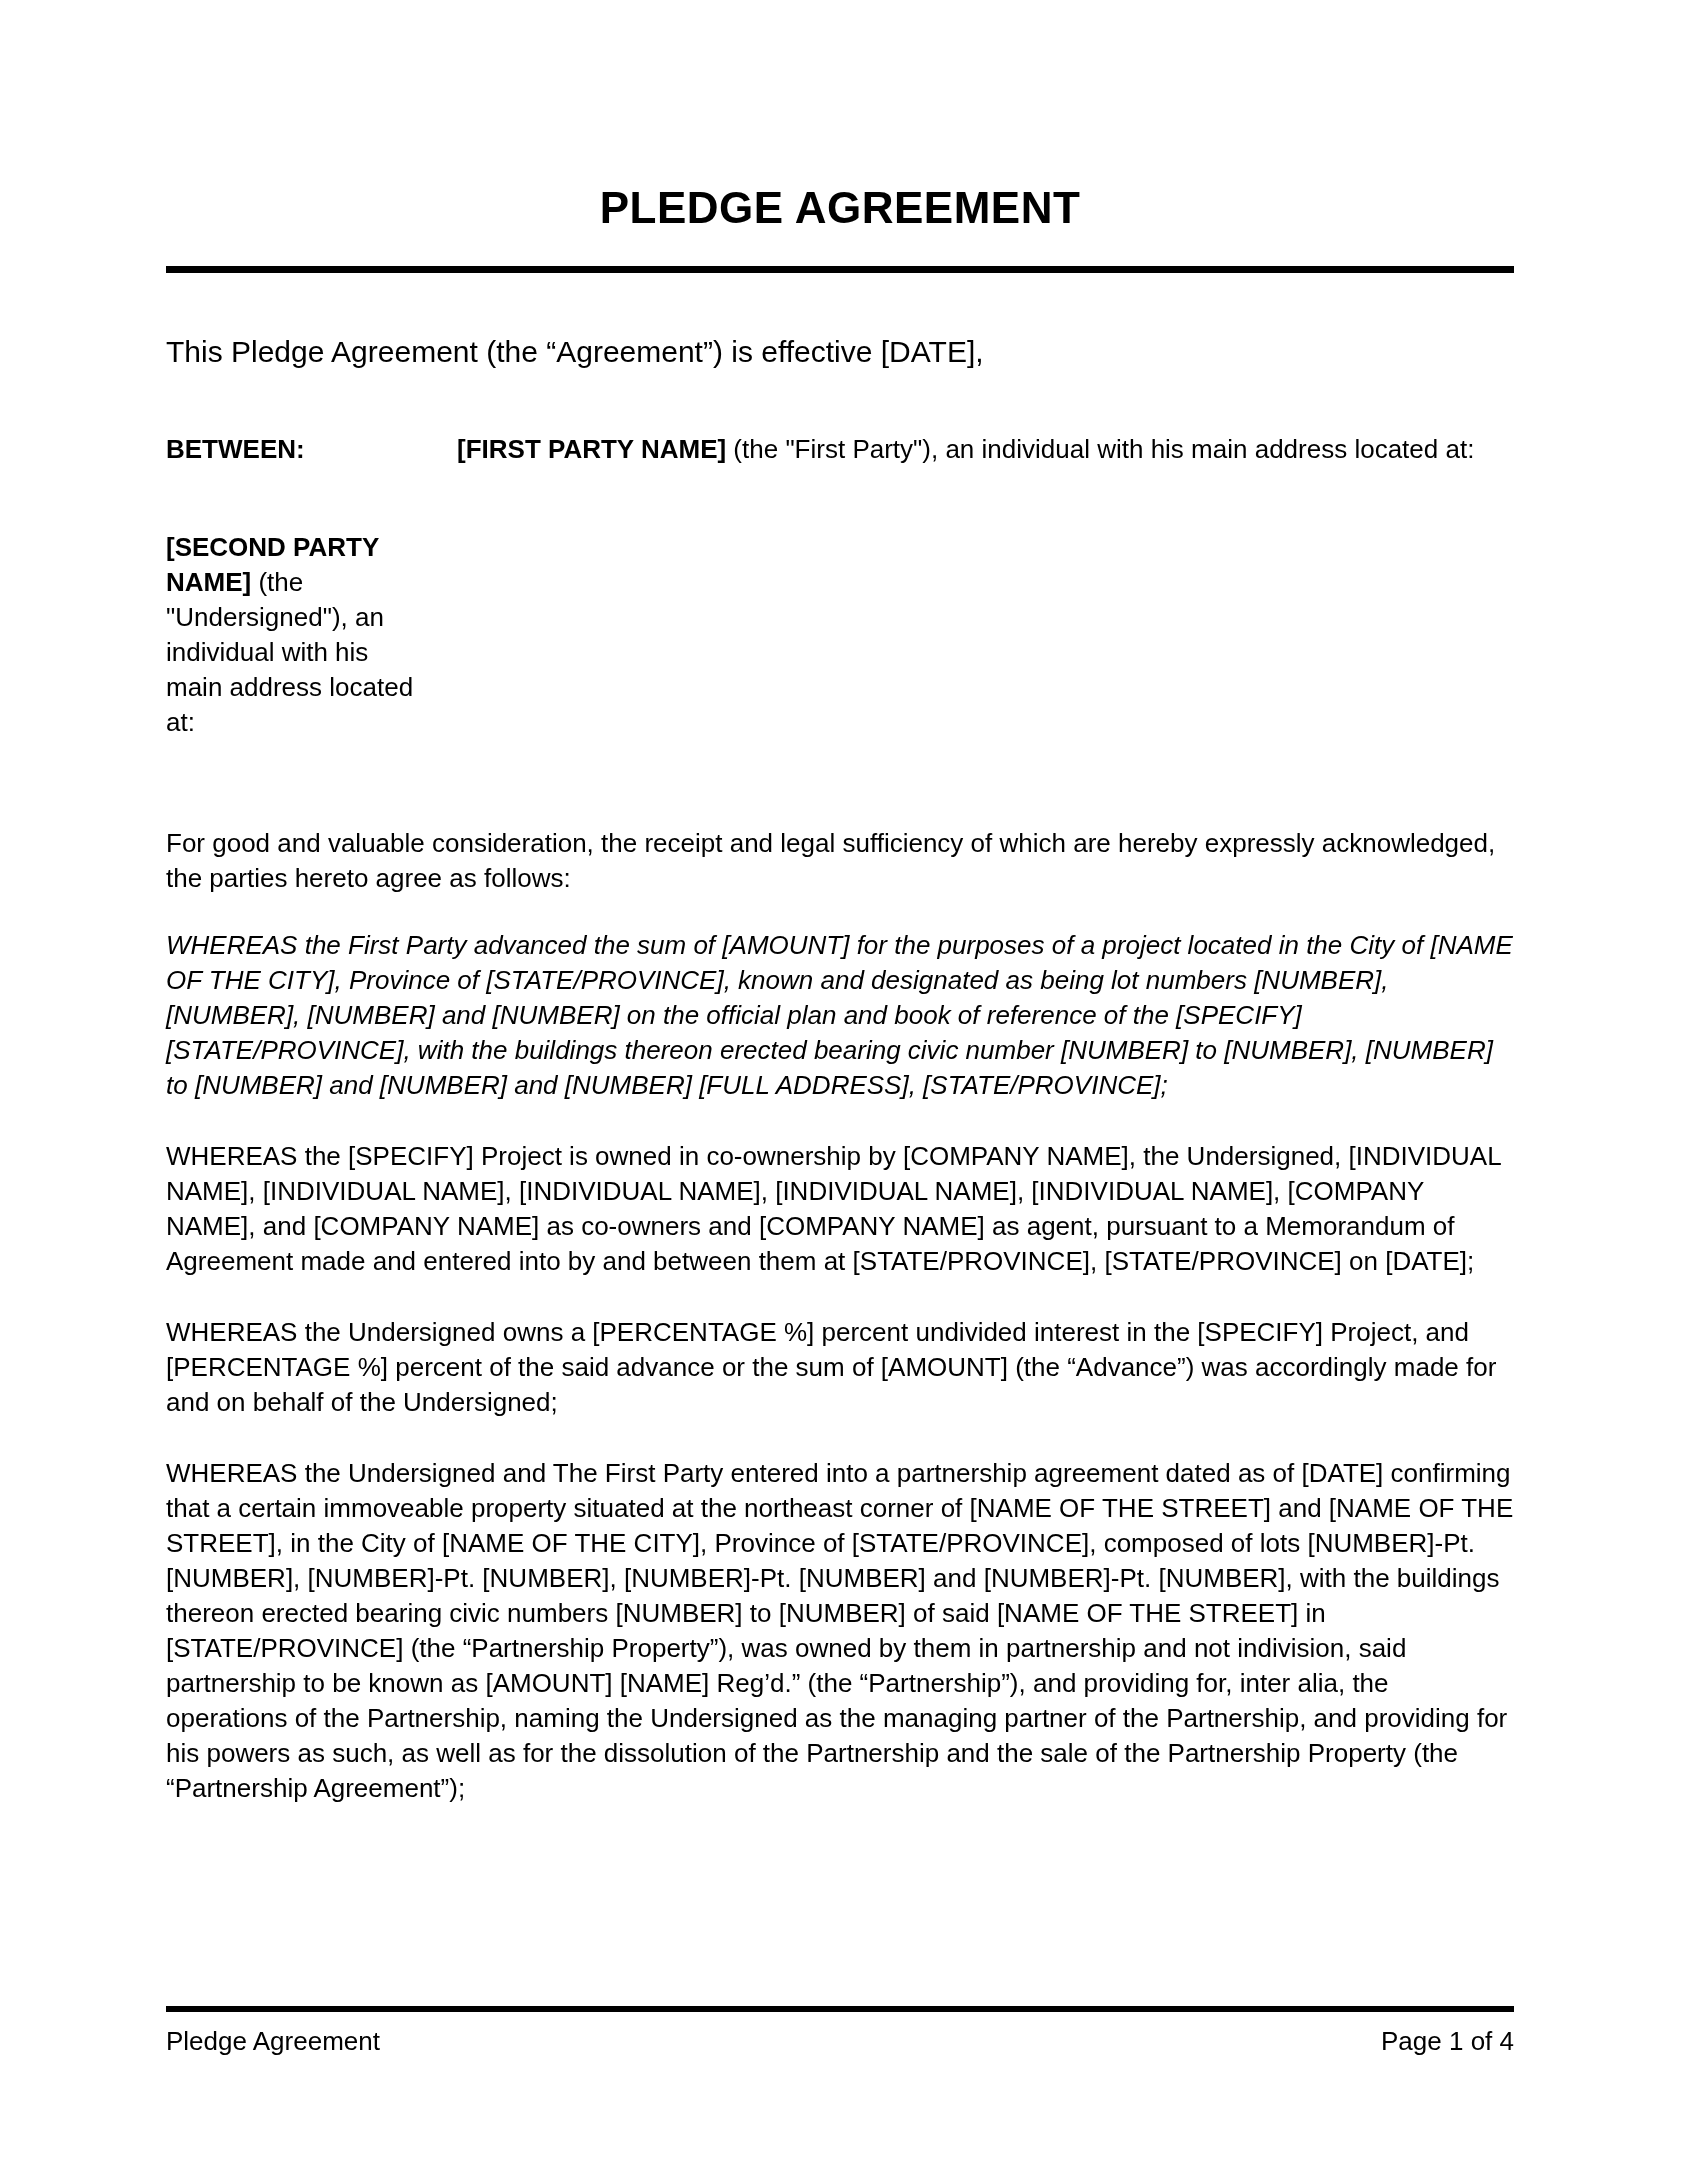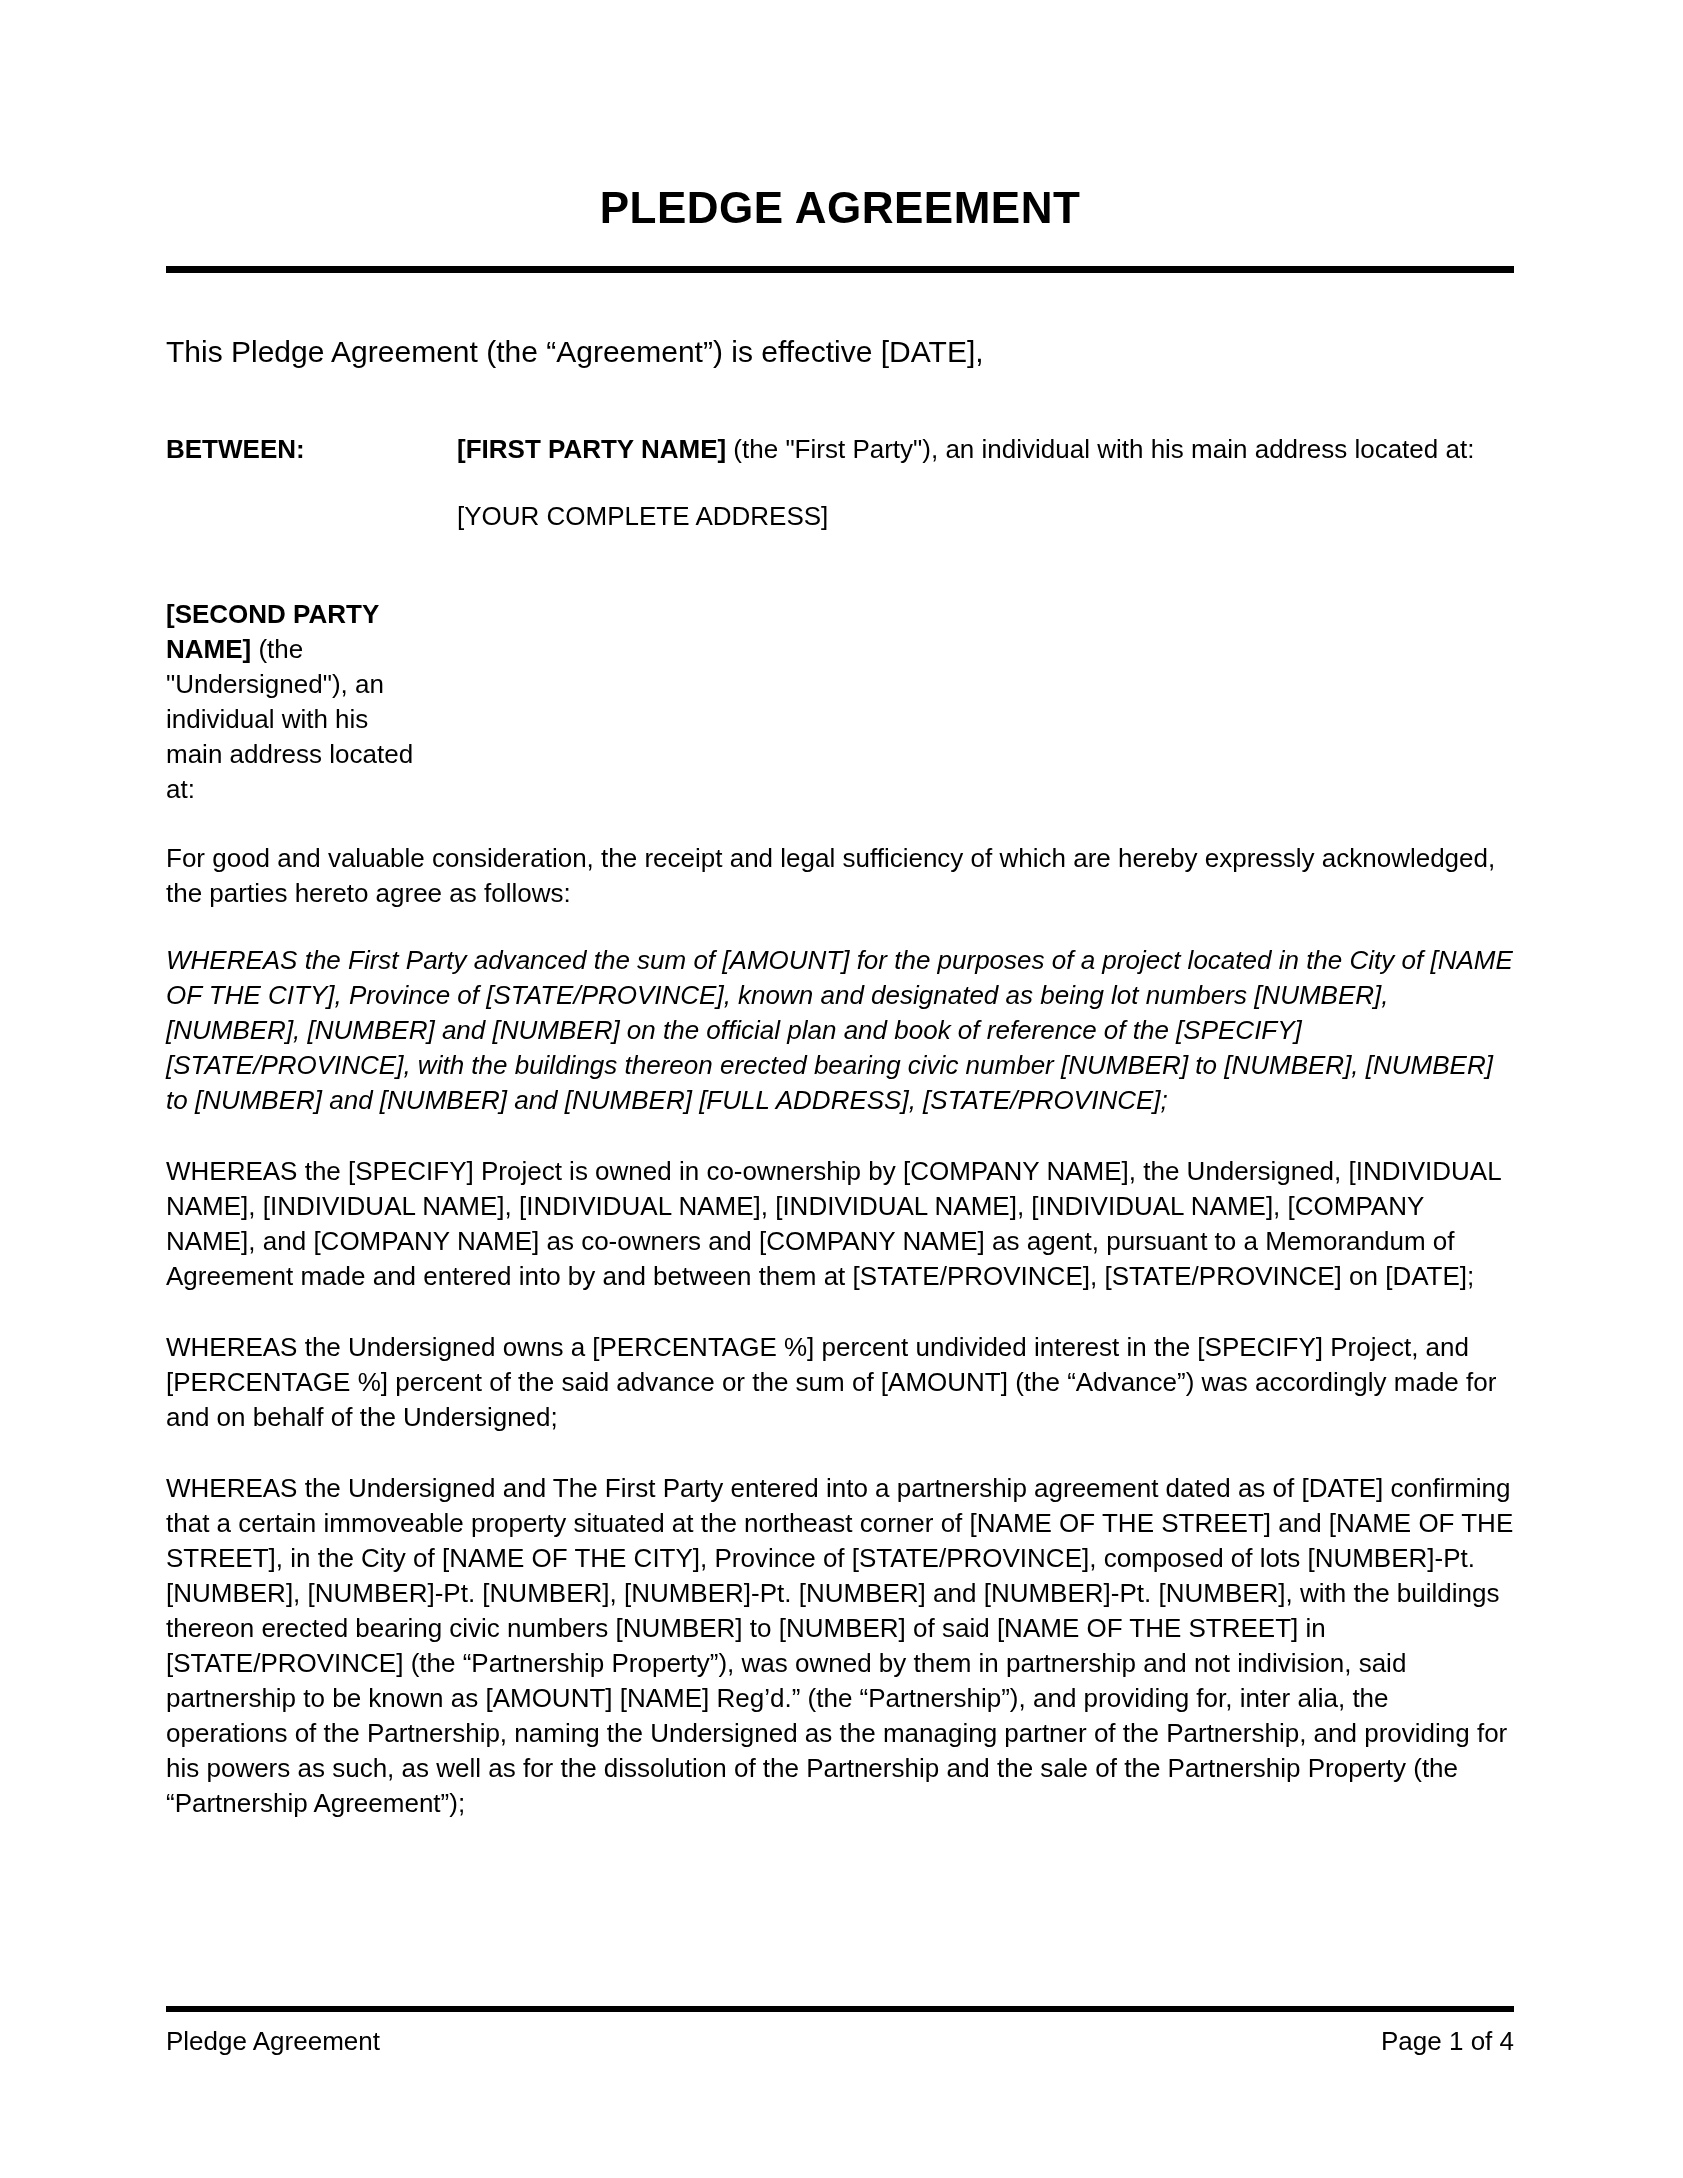--- a/index.html
+++ b/index.html
@@ -51,21 +51,21 @@
   .party-label {
     font-weight: bold;
   }
   .party-address {
     margin-top: 32px;
   }
   .body-para {
     font-size: 26px;
     line-height: 35px;
   }
-  .consideration { margin-top: 34px; }
+  .consideration { margin-top: 86px; }
   .recital { margin-top: 36px; }
   .recital-first { margin-top: 32px; font-style: italic; }
   .doc-footer {
     position: absolute;
     left: 166px;
     top: 2006px;
     width: 1348px;
   }
   .footer-rule {
     border: none;
@@ -88,21 +88,20 @@
 
     <h1 class="doc-title">PLEDGE AGREEMENT</h1>
     <hr class="title-rule">
 
     <p class="intro">This Pledge Agreement (the “Agreement”) is effective [DATE],</p>
 
     <div class="party-block">
       <div class="party-label">BETWEEN:</div>
       <div class="party-content">
         <p class="body-para"><strong>[FIRST PARTY NAME]</strong><span> (the "First Party"), an individual with his main address located at:</span></p>
-        <p class="body-para party-address">[YOUR COMPLETE ADDRESS]</p>
       </div>
     </div>
 
     <div class="party-block">
       <div class="party-content">
         <p class="body-para"><strong>[SECOND PARTY NAME]</strong><span> (the "Undersigned"), an individual with his main address located at:</span></p>
       </div>
     </div>
 
     <p class="body-para consideration">For good and valuable consideration, the receipt and legal sufficiency of which are hereby expressly acknowledged, the parties hereto agree as follows:</p>

